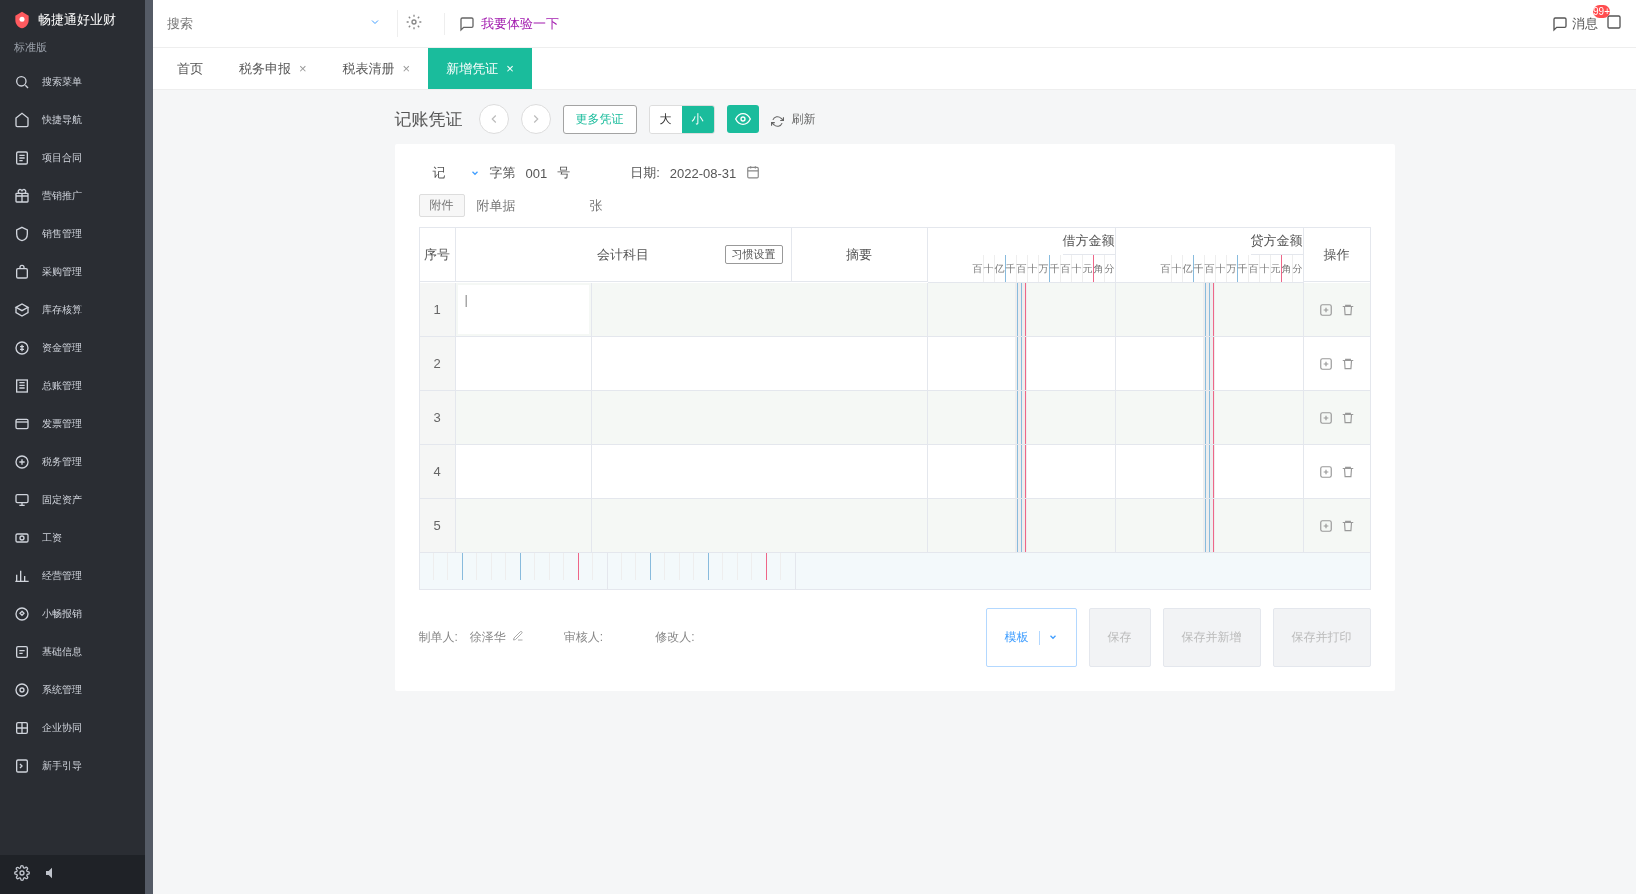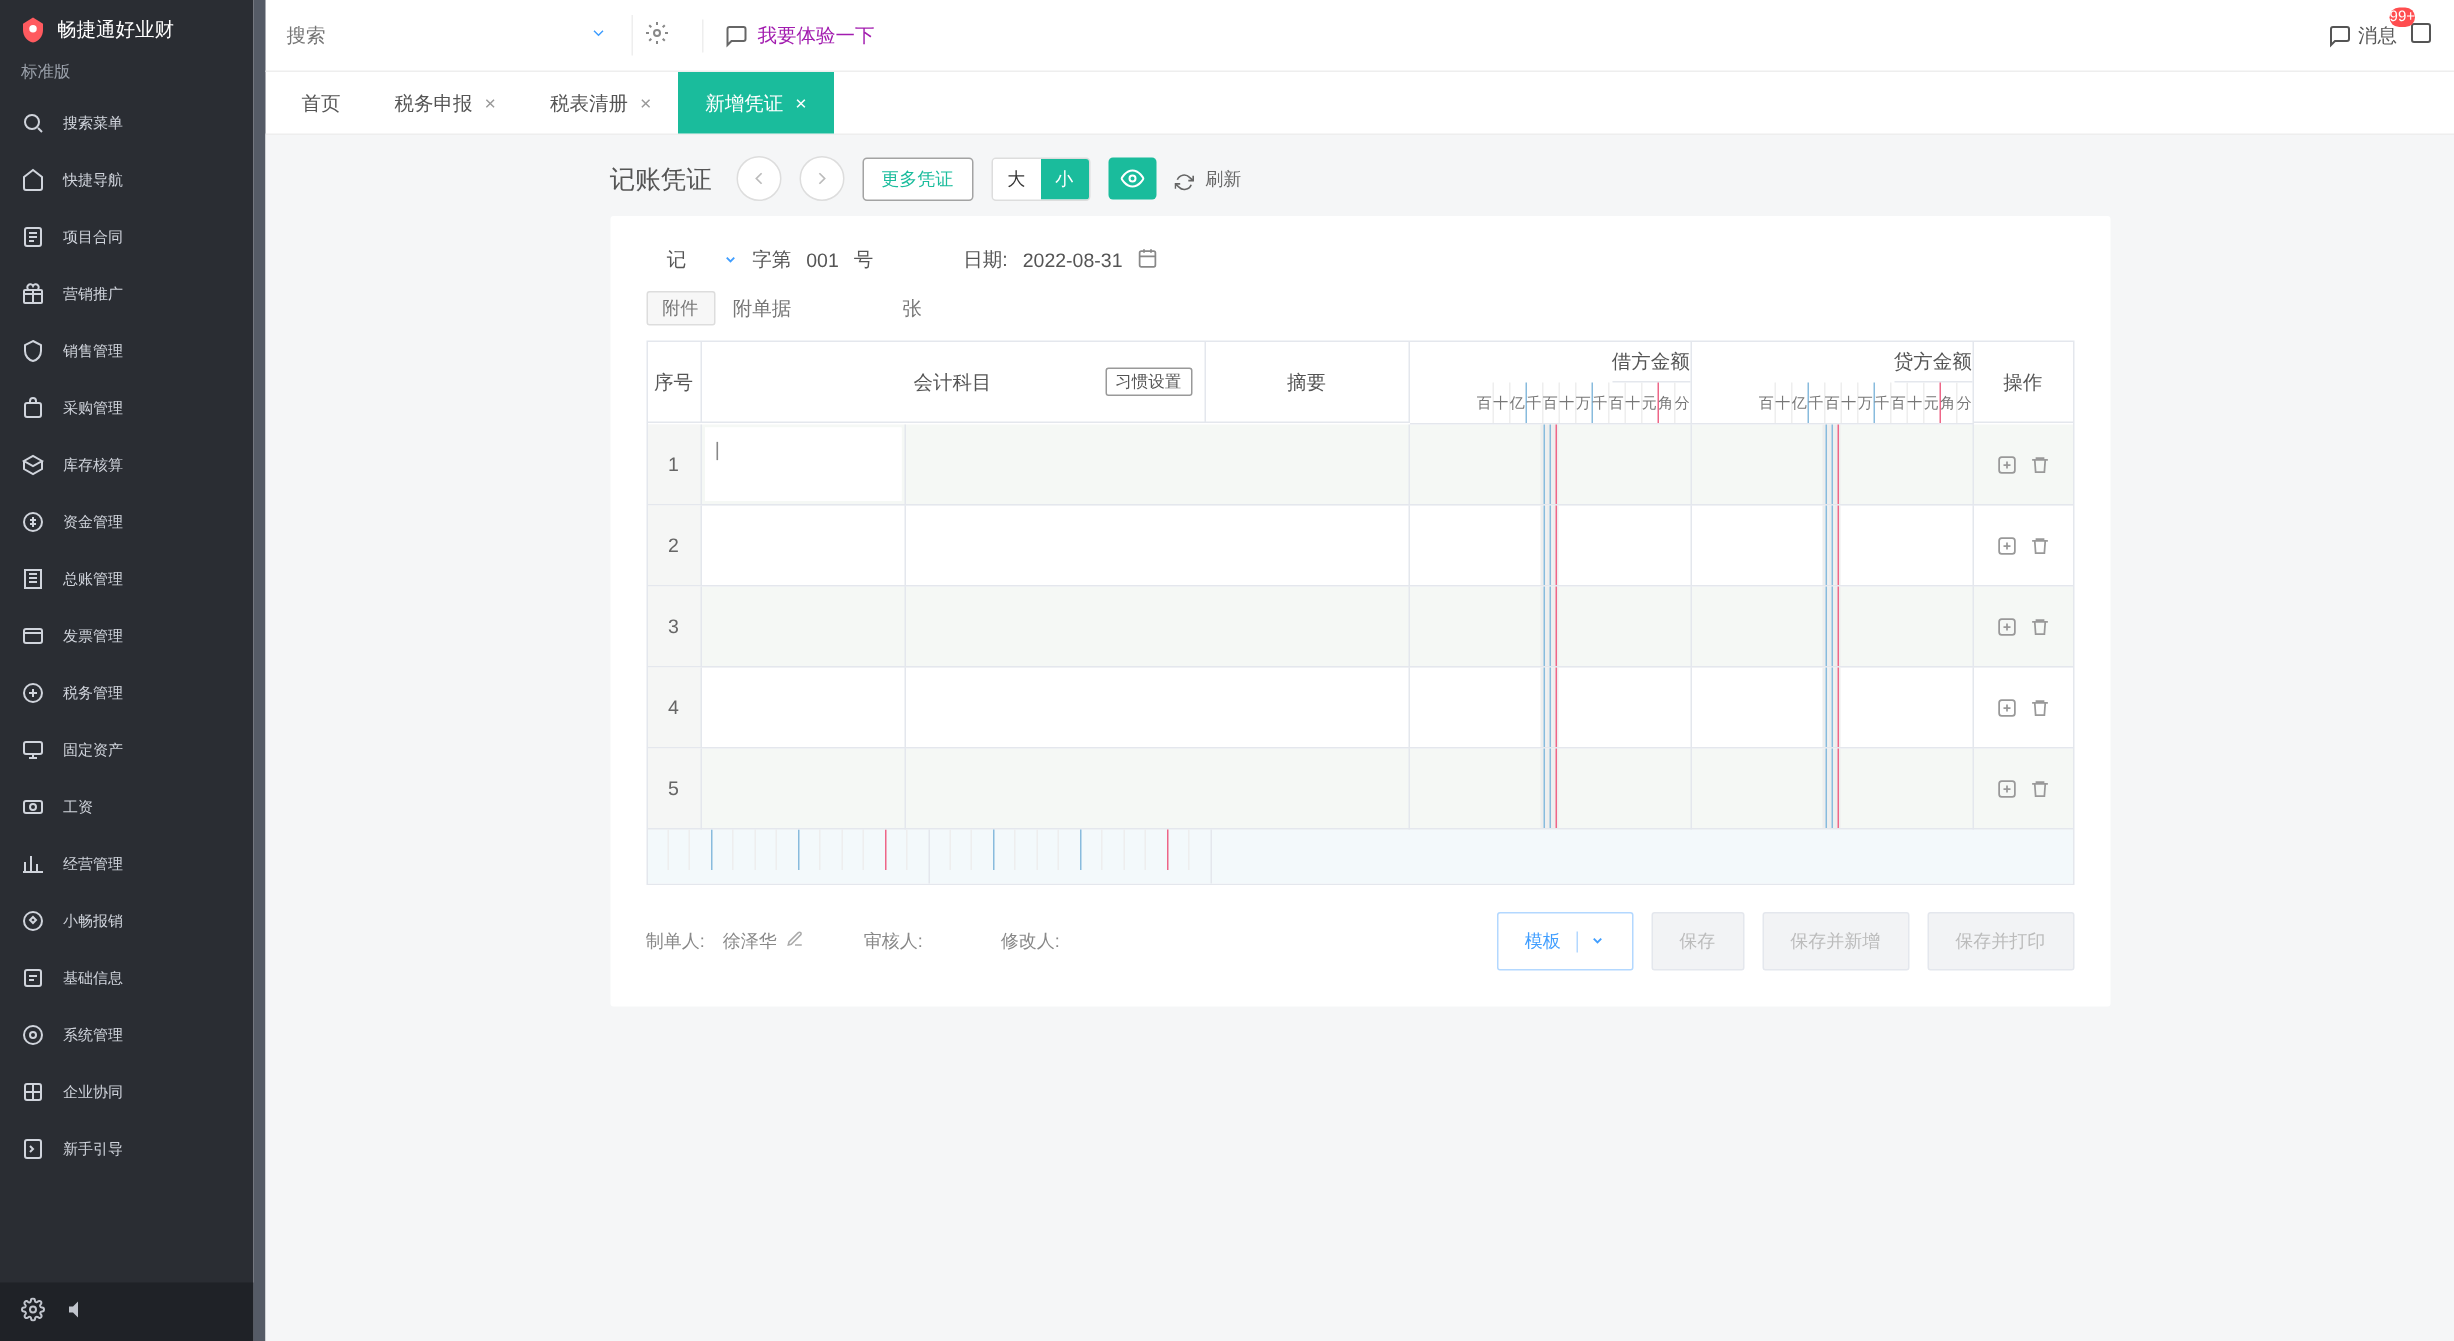--- a/index.html
+++ b/index.html
@@ -1,21 +1,21 @@
 <!DOCTYPE html>
 <html><head>
 <meta charset="utf-8">
 <style>
 * { margin: 0; padding: 0; box-sizing: border-box; }
 body { font-family: "Microsoft YaHei", Arial, sans-serif; font-size: 13px; color: #333; background: #fff; overflow: hidden; }
 
 .app { display: flex; height: 100vh; }
 
 
-.sidebar { width: 169px; background: #2a2d33; color: #c0c4cc; display: flex; flex-direction: column; }
+.sidebar { width: 145px; background: #2a2d33; color: #c0c4cc; display: flex; flex-direction: column; }
 .brand { display: flex; align-items: center; padding: 10px 12px; color: #fff; font-size: 13px; }
 .brand-logo { width: 20px; height: 20px; margin-right: 6px; }
 .brand-sub { padding: 0 14px 8px; font-size: 11px; color: #9aa0aa; }
 .nav-item { display: flex; align-items: center; padding: 11px 14px; cursor: pointer; font-size: 10px; color: #d0d4dc; }
 .nav-icon { width: 16px; height: 16px; margin-right: 12px; display: inline-flex; align-items: center; justify-content: center; }
 .sidebar-footer { margin-top: auto; display: flex; gap: 14px; padding: 10px 14px; background: #1f2227; }
 .sidebar-footer span { cursor: pointer; }
 .sidebar-track { width: 8px; background: #555b66; }
 
 
@@ -99,21 +99,21 @@
 .vt-foot { display: flex; height: 36px; background: #f3f9fb; }
 .ft-text { flex: 1; display: flex; align-items: center; padding-left: 10px; font-size: 13px; color: #555; border-right: 1px solid #e4e7ed; }
 .ft-amount { width: 188px; border-right: 1px solid #e4e7ed; }
 .ft-op { width: 66px; }
 
 
 .foot-row { display: flex; align-items: center; padding-top: 18px; font-size: 12px; color: #888; }
 .foot-row .lbl { margin-right: 6px; }
 .foot-row .grp { margin-right: 40px; display: flex; align-items: center; gap: 6px; }
 .foot-btns { margin-left: auto; display: flex; gap: 12px; }
-.btn { padding: 10px 18px; border: 1px solid #ddd; border-radius: 2px; font-size: 12px; cursor: pointer; background: #fff; }
+.btn { padding: 20px 18px; border: 1px solid #ddd; border-radius: 2px; font-size: 12px; cursor: pointer; background: #fff; }
 .btn.tpl { color: #409eff; border-color: #b3d8ff; display: flex; align-items: center; }
 .btn.tpl .drop { border-left: 1px solid #b3d8ff; margin-left: 10px; padding-left: 8px; color: #409eff; }
 .btn.disabled { background: #f2f3f5; color: #bbb; border-color: #e4e7ed; cursor: not-allowed; }
 </style>
 </head>
 <body>
 
 <div class="app">
 
   <aside class="sidebar">

